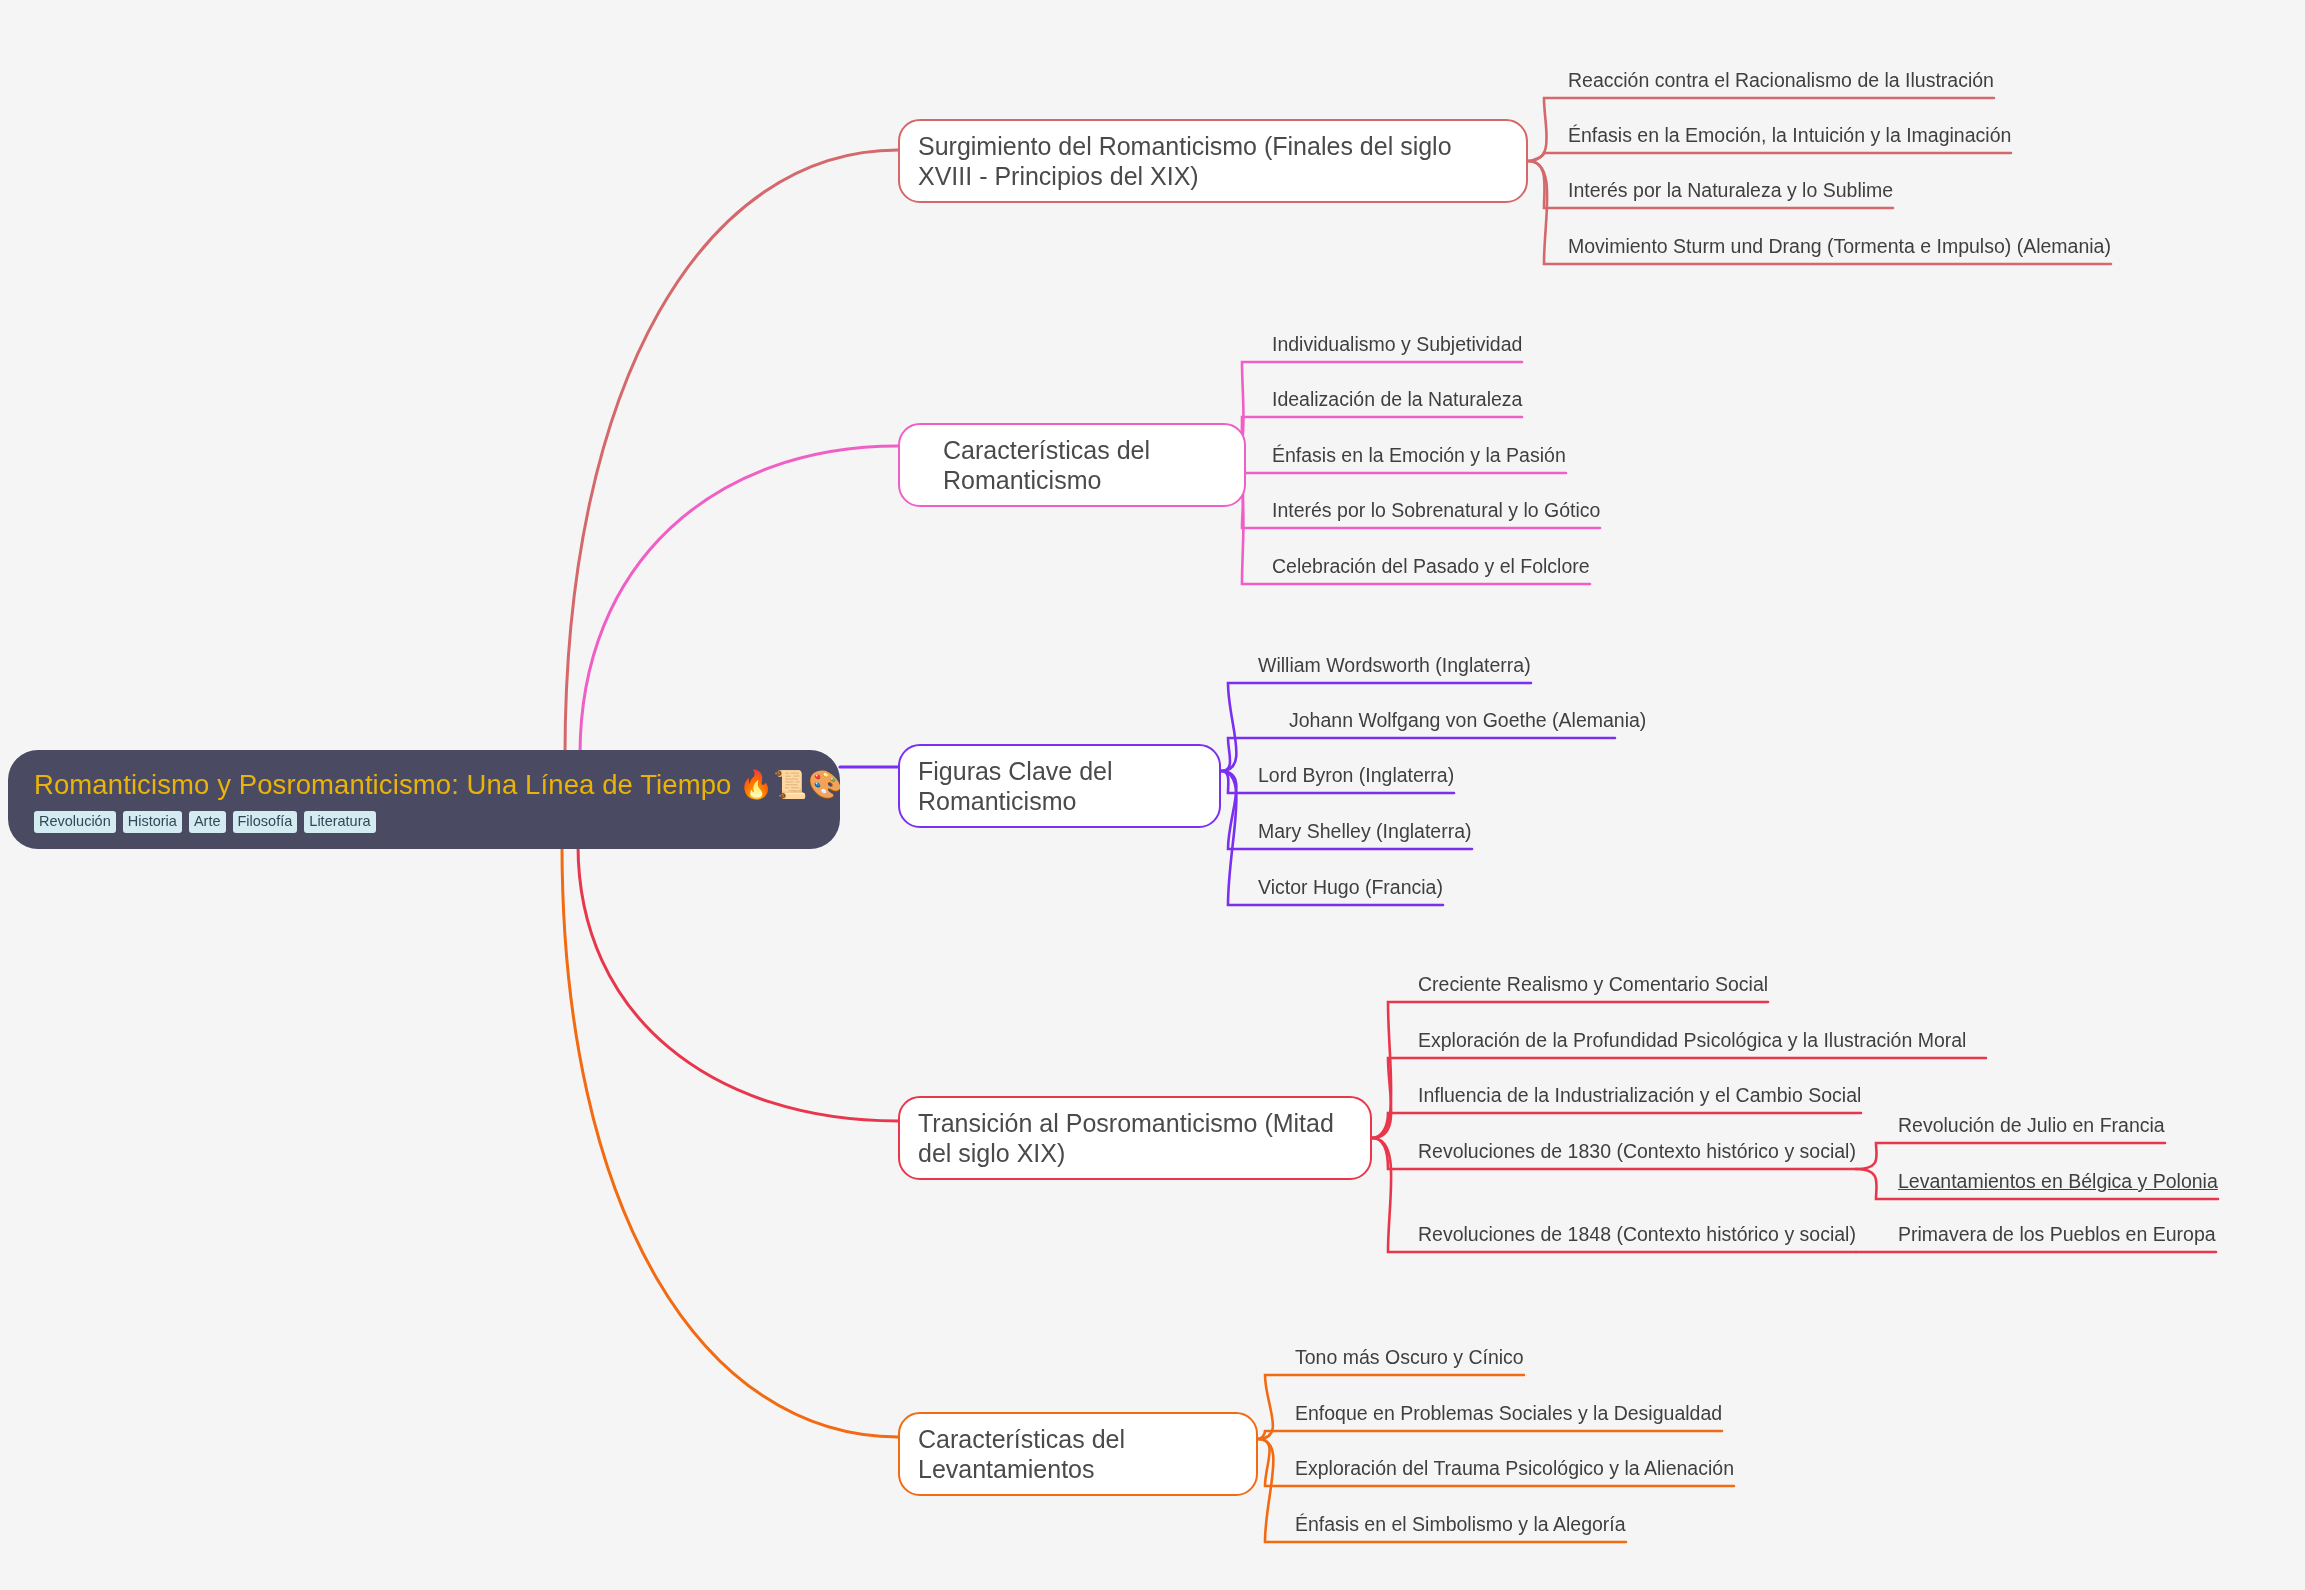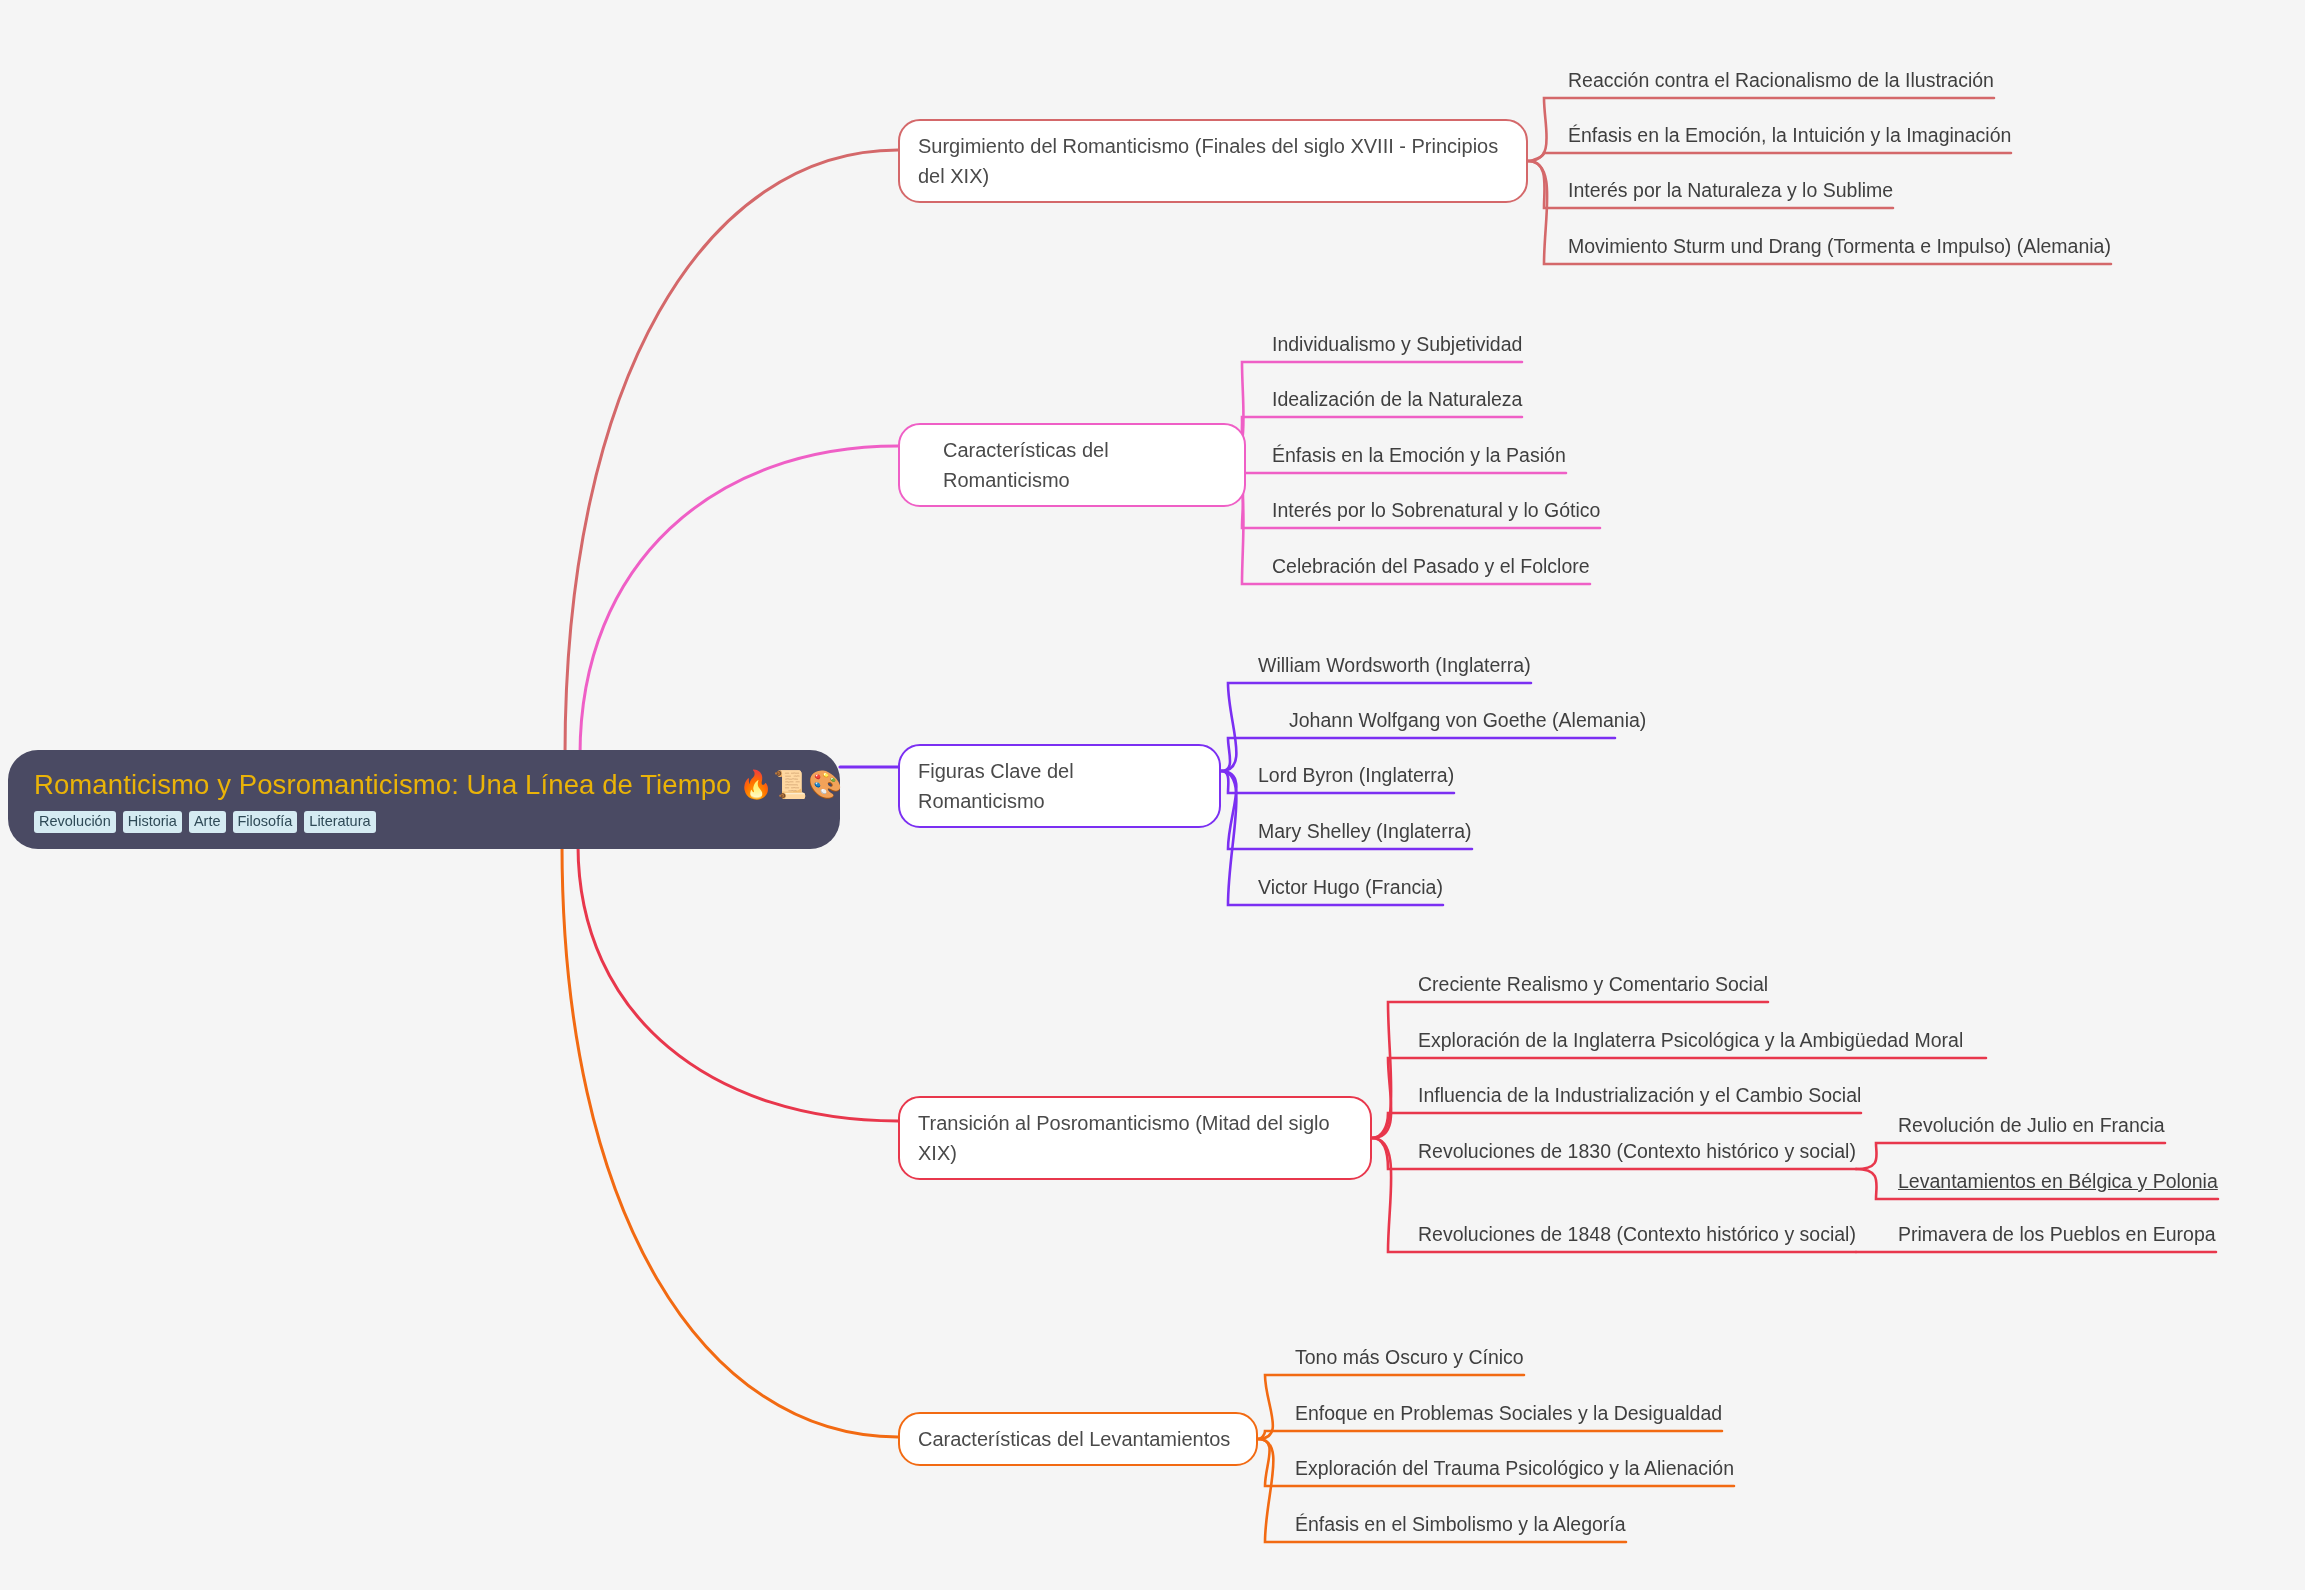--- a/index.html
+++ b/index.html
@@ -59,21 +59,21 @@
   }
 
   
   .branch-node {
     position: absolute;
     box-sizing: border-box;
     background: #ffffff;
     border: 2.5px solid #888;
     border-radius: 22px;
     color: #4a4a4a;
-    font-size: 20px;
+    font-size: 25px;
     line-height: 30px;
     padding: 10px 18px;
     z-index: 4;
   }
 
   
   .leaf {
     position: absolute;
     color: #3f3f3f;
     font-size: 19.5px;
@@ -186,21 +186,21 @@
     <span>Victor Hugo (Francia)</span>
   </div>
 
   <div class="branch-node" style="left:898px; top:1096px; width:474px; border-color:#e8374c;">
     <span>Transición al Posromanticismo (Mitad del siglo XIX)</span>
   </div>
   <div class="leaf" style="left:1418px; top:972px;">
     <span>Creciente Realismo y Comentario Social</span>
   </div>
   <div class="leaf" style="left:1418px; top:1028px;">
-    <span>Exploración de la Inglaterra Psicológica y la Ambigüedad Moral</span>
+    <span>Exploración de la Profundidad Psicológica y la Ilustración Moral</span>
   </div>
   <div class="leaf" style="left:1418px; top:1083px;">
     <span>Influencia de la Industrialización y el Cambio Social</span>
   </div>
   <div class="leaf" style="left:1418px; top:1139px;">
     <span>Revoluciones de 1830 (Contexto histórico y social)</span>
   </div>
   <div class="leaf" style="left:1418px; top:1222px;">
     <span>Revoluciones de 1848 (Contexto histórico y social)</span>
   </div>

